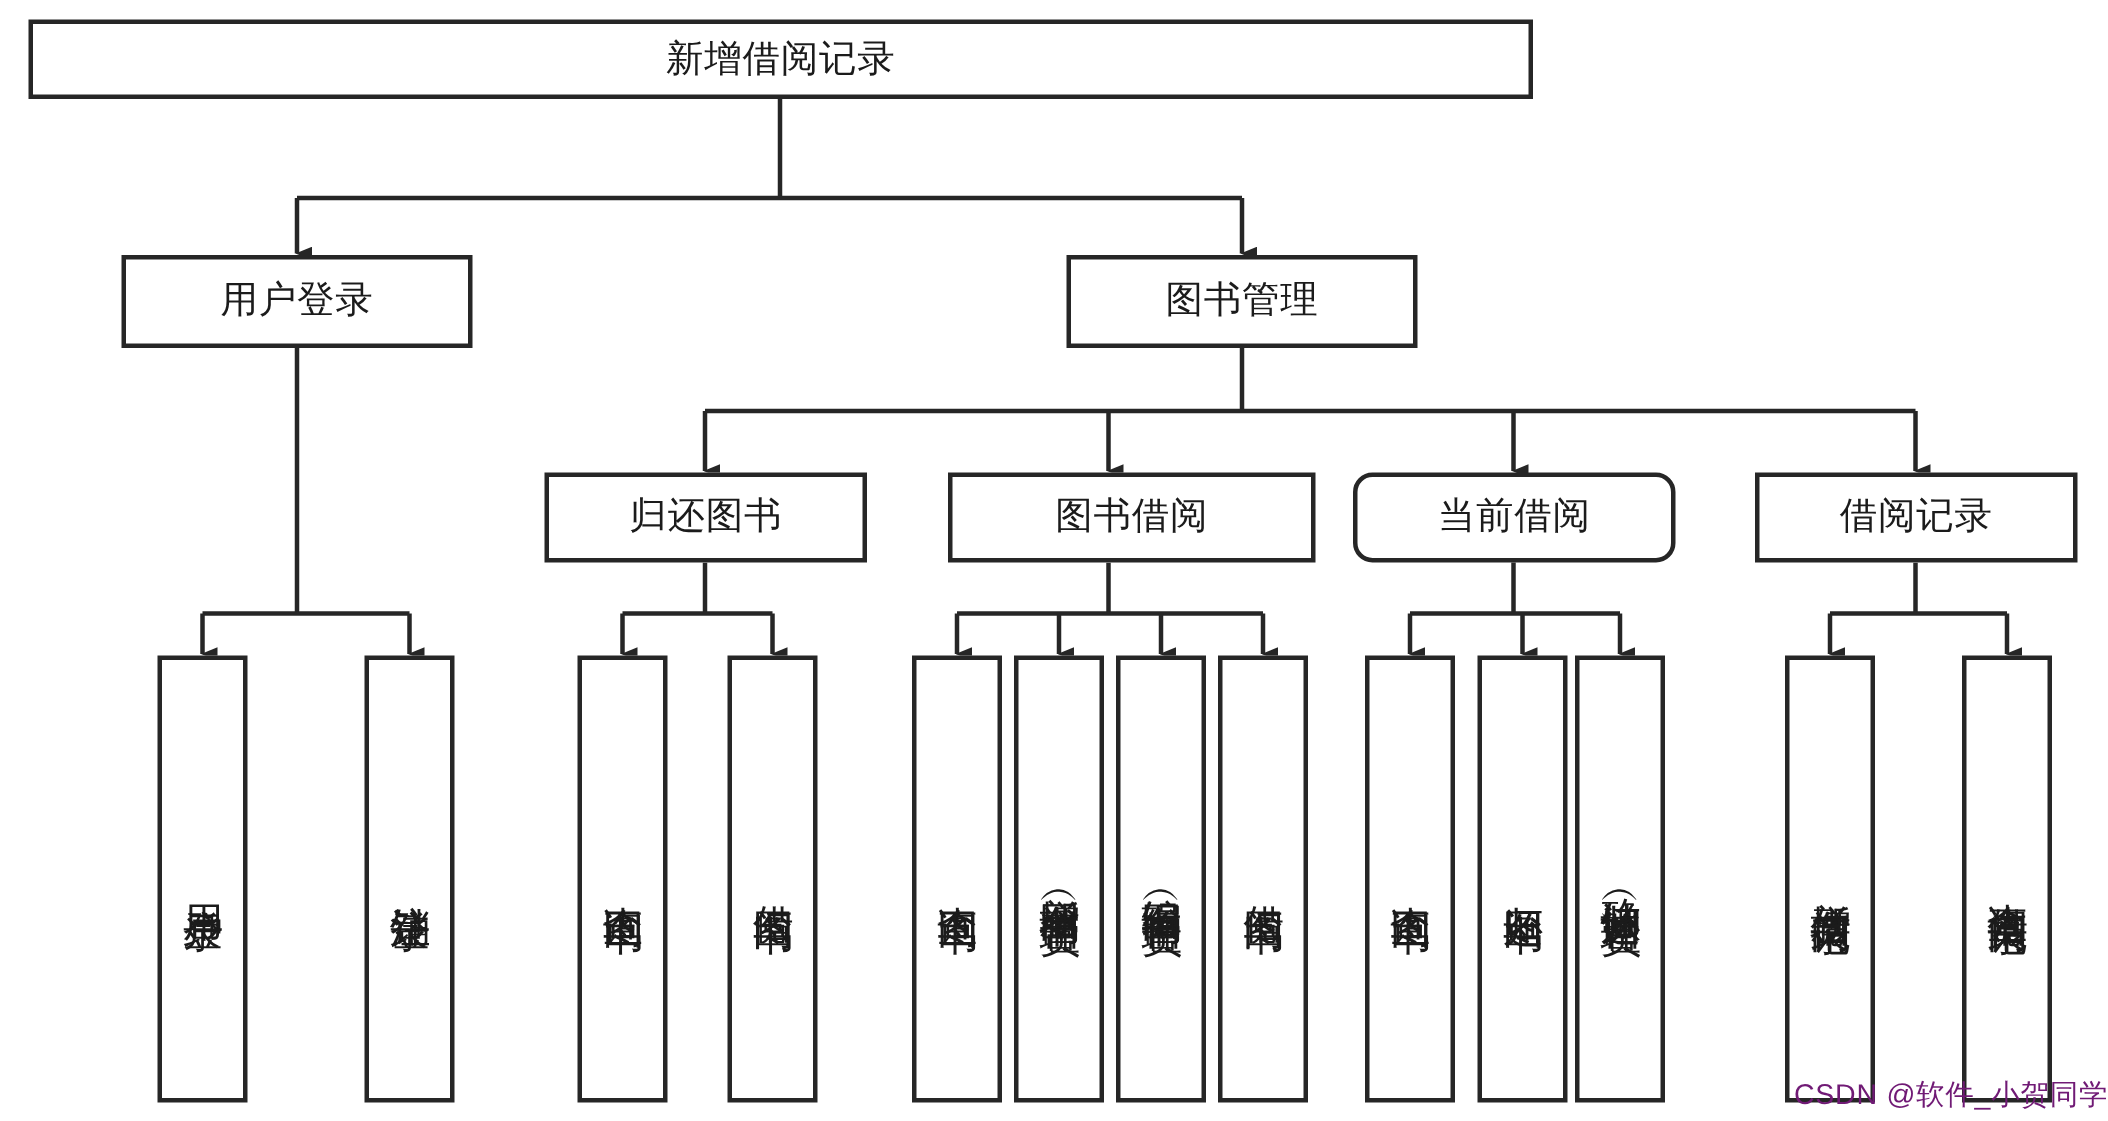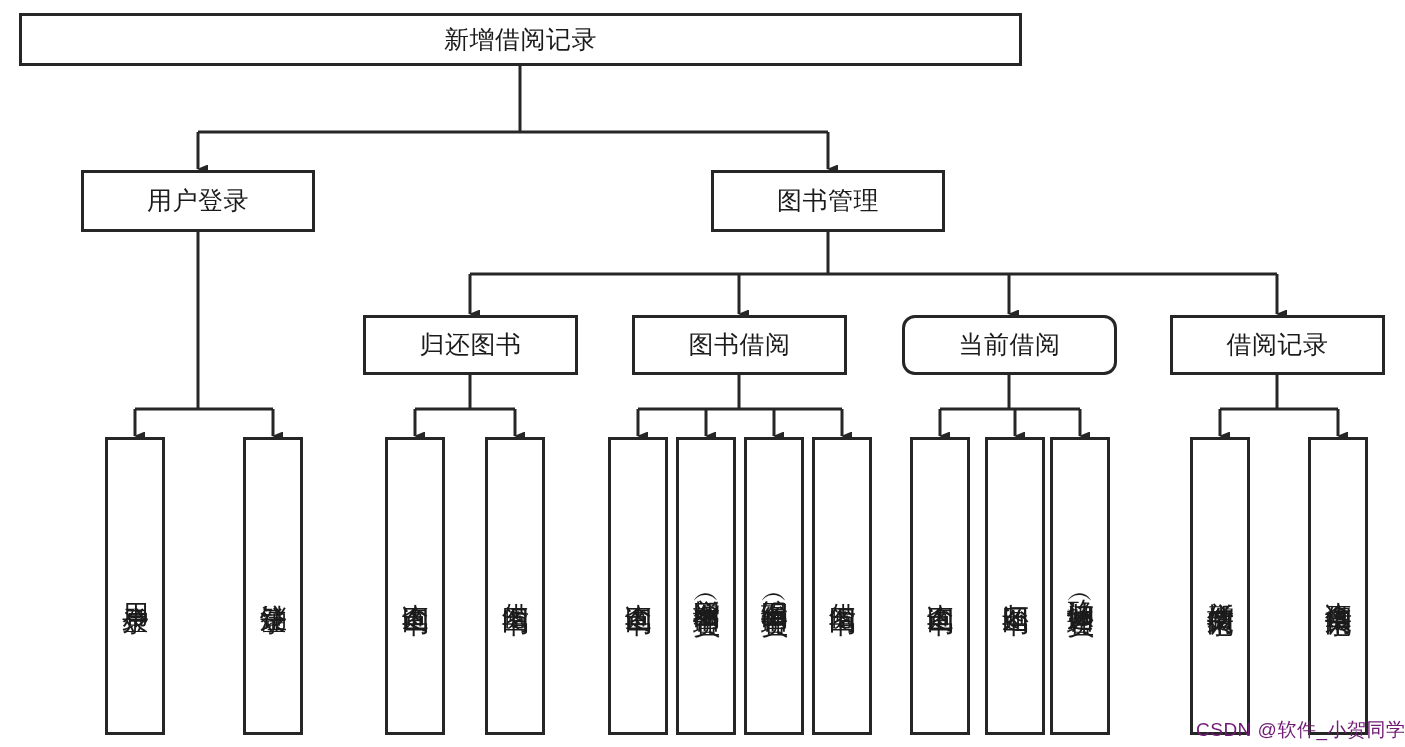--- a/index.html
+++ b/index.html
@@ -128,21 +128,21 @@
       </div>
       <div class="node-box" style="left: 81px; top: 170px; width: 234px; height: 62px;">
         <span class="node-label-h">用户登录</span>
       </div>
       <div class="node-box" style="left: 711px; top: 170px; width: 234px; height: 62px;">
         <span class="node-label-h">图书管理</span>
       </div>
       <div class="node-box" style="left: 363px; top: 315px; width: 215px; height: 60px;">
         <span class="node-label-h">归还图书</span>
       </div>
-      <div class="node-box" style="left: 632px; top: 315px; width: 215px; height: 60px;">
+      <div class="node-box" style="left: 632px; top: 315px; width: 245px; height: 60px;">
         <span class="node-label-h">图书借阅</span>
       </div>
       <div class="node-box" style="left: 902px; top: 315px; width: 215px; height: 60px; border-radius: 13px;">
         <span class="node-label-h">当前借阅</span>
       </div>
       <div class="node-box" style="left: 1170px; top: 315px; width: 215px; height: 60px;">
         <span class="node-label-h">借阅记录</span>
       </div>
       <div class="node-box vertical" style="left: 105px; top: 437px; width: 60px; height: 298px;">
         <div class="vcenter-wrap">

